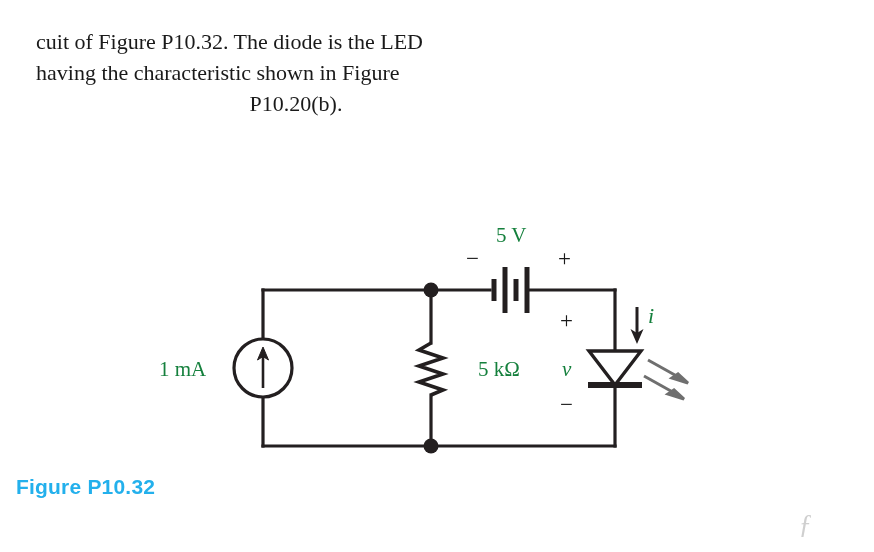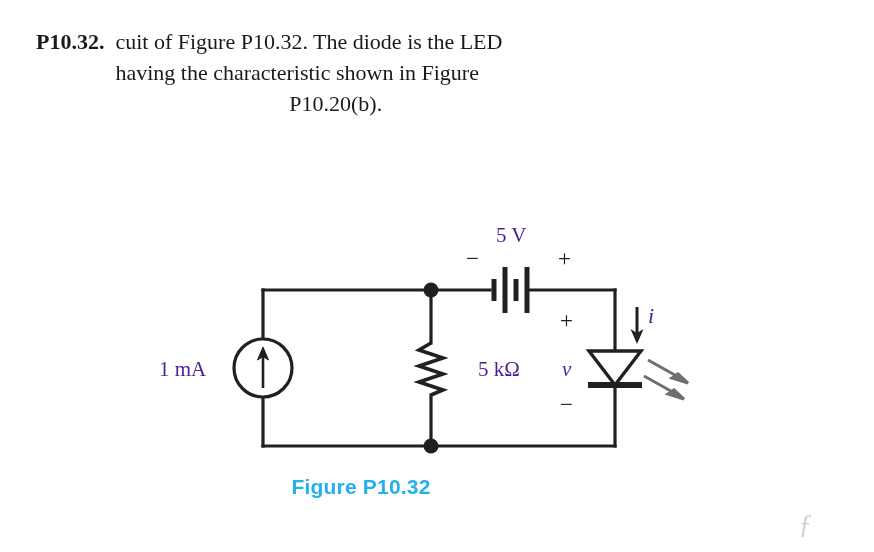--- a/index.html
+++ b/index.html
@@ -61,39 +61,39 @@
   }
   #circuit-svg {
     position: absolute;
     left: 0;
     top: 0;
   }
   .lbl {
     position: absolute;
     font-family: "Liberation Serif", serif;
     font-size: 21px;
-    color: #4c1d95;
+    color: #15803d;
     white-space: nowrap;
   }
   .lbl.it { font-style: italic; }
   .sign {
     position: absolute;
     font-family: "Liberation Serif", serif;
     font-size: 23px;
     color: #1a1a1a;
     line-height: 1;
   }
 
   
   #figure-caption {
     position: absolute;
-    left: 8px;
+    left: 16px;
     top: 475px;
     width: 706px;
-    text-align: center;
+    text-align: left;
     font-family: "Liberation Sans", sans-serif;
     font-weight: bold;
     font-size: 21px;
     letter-spacing: 0.2px;
     color: #23b0ec;
   }
 
   
   #corner-mark {
     position: absolute;
@@ -103,21 +103,20 @@
     font-style: italic;
     font-size: 27px;
     color: #cfcfcf;
   }
 </style>
 </head>
 <body>
 
 <div id="problem-block">
   <div id="problem-row">
-    <div id="problem-number">P10.32.</div>
     <div id="problem-text">
       <div>cuit of Figure P10.32. The diode is the LED</div>
       <div>having the characteristic shown in Figure</div>
       <div class="lastline">P10.20(b).</div>
     </div>
   </div>
 </div>
 
 <div id="circuit-figure">
 

